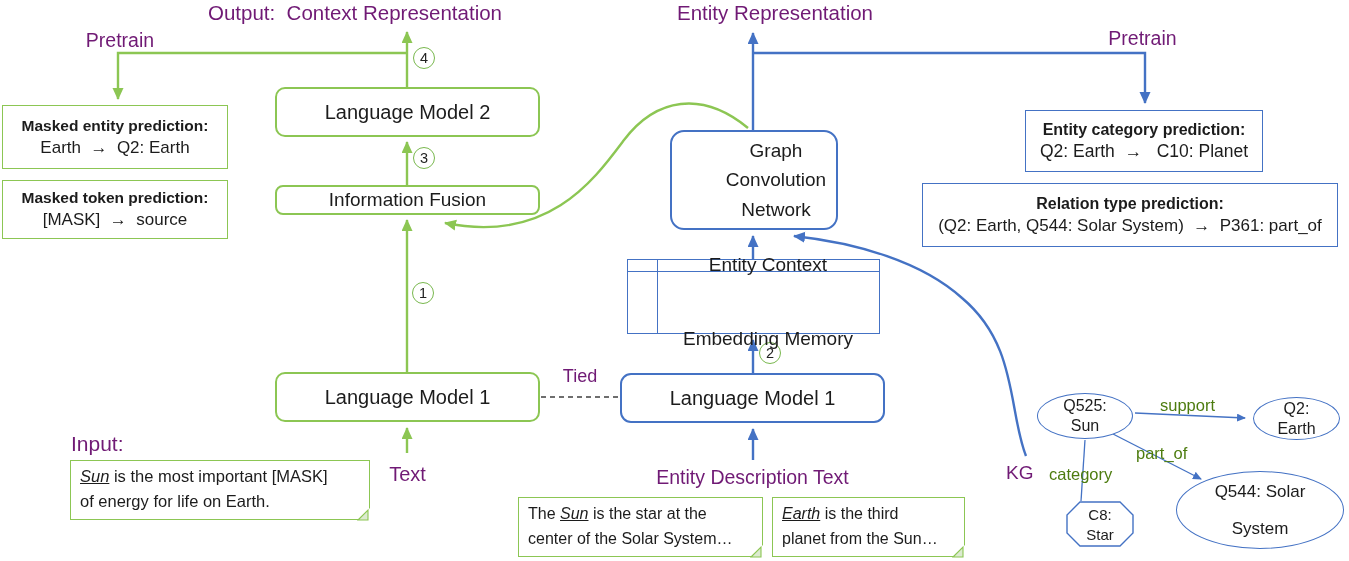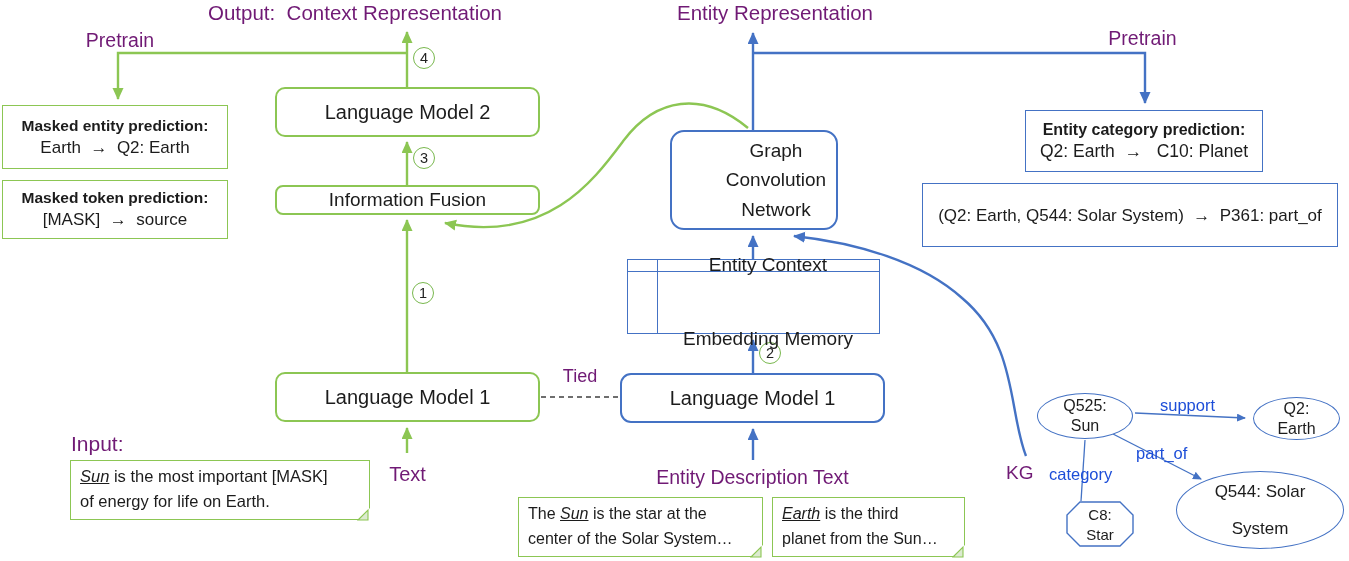--- a/index.html
+++ b/index.html
@@ -21,21 +21,21 @@
         font-size:16.5px;line-height:25px;padding:3px 8px 0 9px;text-align:left;}
   .note .ent{font-style:italic;text-decoration:underline;}
   .note .seg{white-space:pre;}
   .fold{position:absolute;right:-2px;bottom:-2px;}
   .stepnum{position:absolute;width:22px;height:22px;border:1.4px solid #79b84e;border-radius:50%;
            background:#fff;box-sizing:border-box;display:flex;align-items:center;justify-content:center;
            font-size:14.5px;color:#222;}
   .ellipse{position:absolute;background:#fff;border:1.4px solid #4472c4;border-radius:50%;
            display:flex;flex-direction:column;align-items:center;justify-content:center;
            box-sizing:border-box;line-height:1.25;}
-  .kg-edge-lbl{position:absolute;font-size:16.5px;color:#1d4ed8;}
+  .kg-edge-lbl{position:absolute;font-size:16.5px;color:#4d7c0f;}
 </style>
 </head>
 <body>
 
 <div class="canvas">
 
   <svg class="overlay" width="1349" height="561" viewBox="0 0 1349 561">
     <defs>
       <marker id="ag" markerUnits="userSpaceOnUse" markerWidth="14" markerHeight="12" refX="11" refY="5.5" orient="auto">
         <path d="M0 0 L12 5.5 L0 11 Z" fill="#8cc653"></path>
@@ -124,20 +124,21 @@
 
   <div class="box bbox" style="left:620px;top:373px;width:265px;height:50px;font-size:20px;">
     <span>Language Model 1</span>
   </div>
 
   <div class="box bthin" style="left:1025px;top:110px;width:238px;height:62px;">
     <span class="pred-title" style="font-size:16px;">Entity category prediction:</span>
     <span class="pred-ex" style="font-size:17.5px;">Q2: Earth  →   C10: Planet</span>
   </div>
   <div class="box bthin" style="left:922px;top:183px;width:416px;height:64px;">
+    <span class="pred-title" style="font-size:16px;">Relation type prediction:</span>
     <span class="pred-ex" style="font-size:17px;">(Q2: Earth, Q544: Solar System)  →  P361: part_of</span>
   </div>
 
   <div class="lbl center" style="left:552px;top:366px;width:56px;font-size:18px;">Tied</div>
 
   <div class="lbl" style="left:71px;top:432px;font-size:21px;">Input:</div>
   <div class="note" style="left:70px;top:460px;width:300px;height:60px;">
     <span class="seg"></span><span class="ent seg">Sun</span><span class="seg"> is the most important [MASK]</span><br>
     <span class="seg">of energy for life on Earth.</span>
     <svg class="fold" width="14" height="14" viewBox="0 0 14 14">

